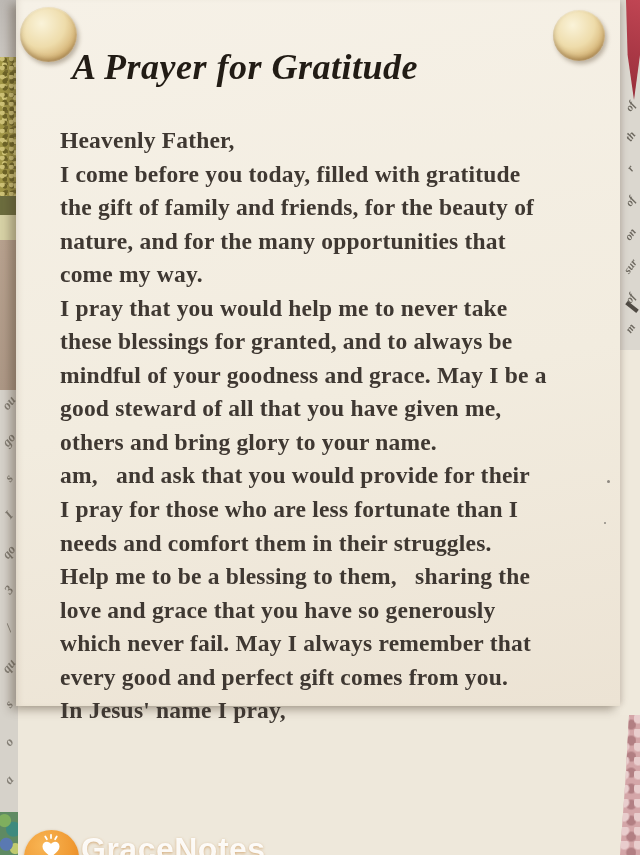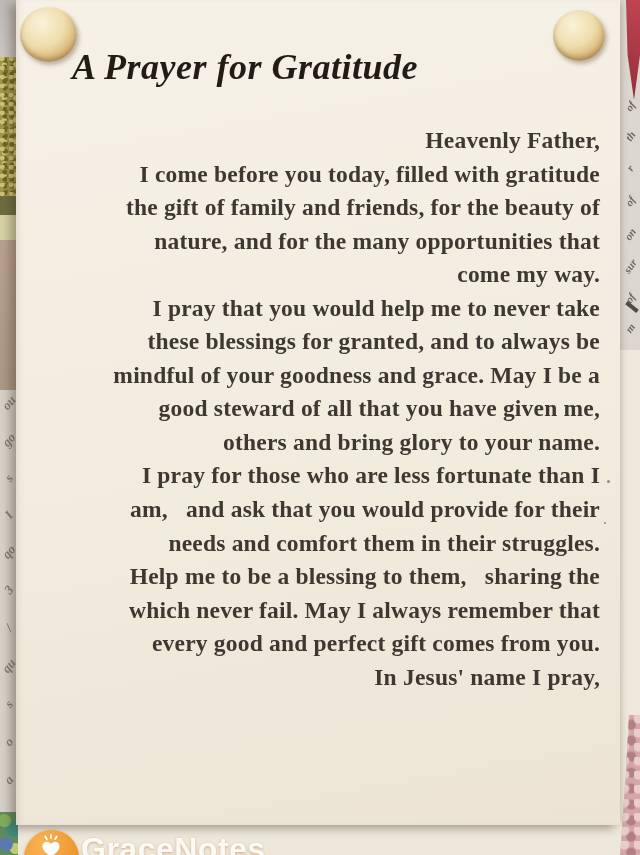--- a/index.html
+++ b/index.html
@@ -72,21 +72,21 @@
   .seg-news-right .frag-r:nth-child(2){top:130px}
   .seg-news-right .frag-r:nth-child(3){top:162px}
   .seg-news-right .frag-r:nth-child(4){top:195px}
   .seg-news-right .frag-r:nth-child(5){top:228px}
   .seg-news-right .frag-r:nth-child(6){top:260px}
   .seg-news-right .frag-r:nth-child(7){top:292px}
   .seg-news-right .frag-r:nth-child(8){top:322px}
 
   
   .paper{
-    position:absolute;left:16px;top:0;width:604px;height:825px;z-index:2;
+    position:absolute;left:16px;top:0;width:604px;height:706px;z-index:2;
     background:linear-gradient(170deg,#f6f1e7 0%,#f2ecdf 55%,#ece3d4 100%);
     box-shadow:-6px 4px 9px rgba(70,55,40,.38), 4px 0 6px -2px rgba(90,70,55,.22),
                inset 5px 0 8px -6px rgba(90,70,50,.25);
     text-decoration:underline;
   }
 
   .pin{position:absolute;border-radius:50%;
     background:radial-gradient(circle at 38% 30%,#faf3d9 0%,#eedcab 45%,#d6b476 72%,#aa854b 100%);
     box-shadow:2px 3px 4px rgba(80,60,35,.35), inset 0 -3px 5px rgba(110,80,40,.45),
                inset 0 0 0 1px rgba(255,255,255,.25);}
@@ -95,21 +95,21 @@
 
   .title{
     position:absolute;left:56px;top:48px;margin:0;
     font:bold italic 36px/1.1 "Liberation Serif","DejaVu Serif",serif;
     color:#221c15;letter-spacing:.5px;white-space:nowrap;
   }
 
   .prayer{position:absolute;left:44px;top:124px;width:540px;}
   .prayer-line{
     font:bold 23.5px/33.55px "Liberation Serif","DejaVu Serif",serif;
-    color:#3f3832;white-space:pre;letter-spacing:.2px;text-align:right;
+    color:#3f3832;white-space:pre;letter-spacing:.2px;
   }
 
   .speck{position:absolute;background:#8d8880;border-radius:50%;}
   .speck.s1{left:591px;top:480px;width:3px;height:3px;}
   .speck.s2{left:588px;top:522px;width:2px;height:2px;}
 
   
   .watermark{position:absolute;left:0;top:0;width:100%;height:100%;z-index:3;pointer-events:none;border-radius:14px;}
   .wm-circle{
     position:absolute;left:24px;top:830px;width:55px;height:55px;border-radius:50%;
@@ -178,24 +178,25 @@
         <div class="prayer-line">Heavenly Father,</div>
         <div class="prayer-line">I come before you today, filled with gratitude</div>
         <div class="prayer-line">the gift of family and friends, for the beauty of</div>
         <div class="prayer-line">nature, and for the many opportunities that</div>
         <div class="prayer-line">come my way.</div>
         <div class="prayer-line">I pray that you would help me to never take</div>
         <div class="prayer-line">these blessings for granted, and to always be</div>
         <div class="prayer-line">mindful of your goodness and grace. May I be a</div>
         <div class="prayer-line">good steward of all that you have given me,</div>
         <div class="prayer-line">others and bring glory to your name.</div>
+        <div class="prayer-line">am,   and ask that you would provide for their</div>
         <div class="prayer-line">I pray for those who are less fortunate than I</div>
-        <div class="prayer-line">am,   and ask that you would provide for their</div>
         <div class="prayer-line">needs and comfort them in their struggles.</div>
         <div class="prayer-line">Help me to be a blessing to them,   sharing the</div>
+        <div class="prayer-line">love and grace that you have so generously</div>
         <div class="prayer-line">which never fail. May I always remember that</div>
         <div class="prayer-line">every good and perfect gift comes from you.</div>
         <div class="prayer-line">In Jesus' name I pray,</div>
       </div>
 
     <div class="speck s1"></div>
     <div class="speck s2"></div>
   </div>
 
   <div class="watermark">

